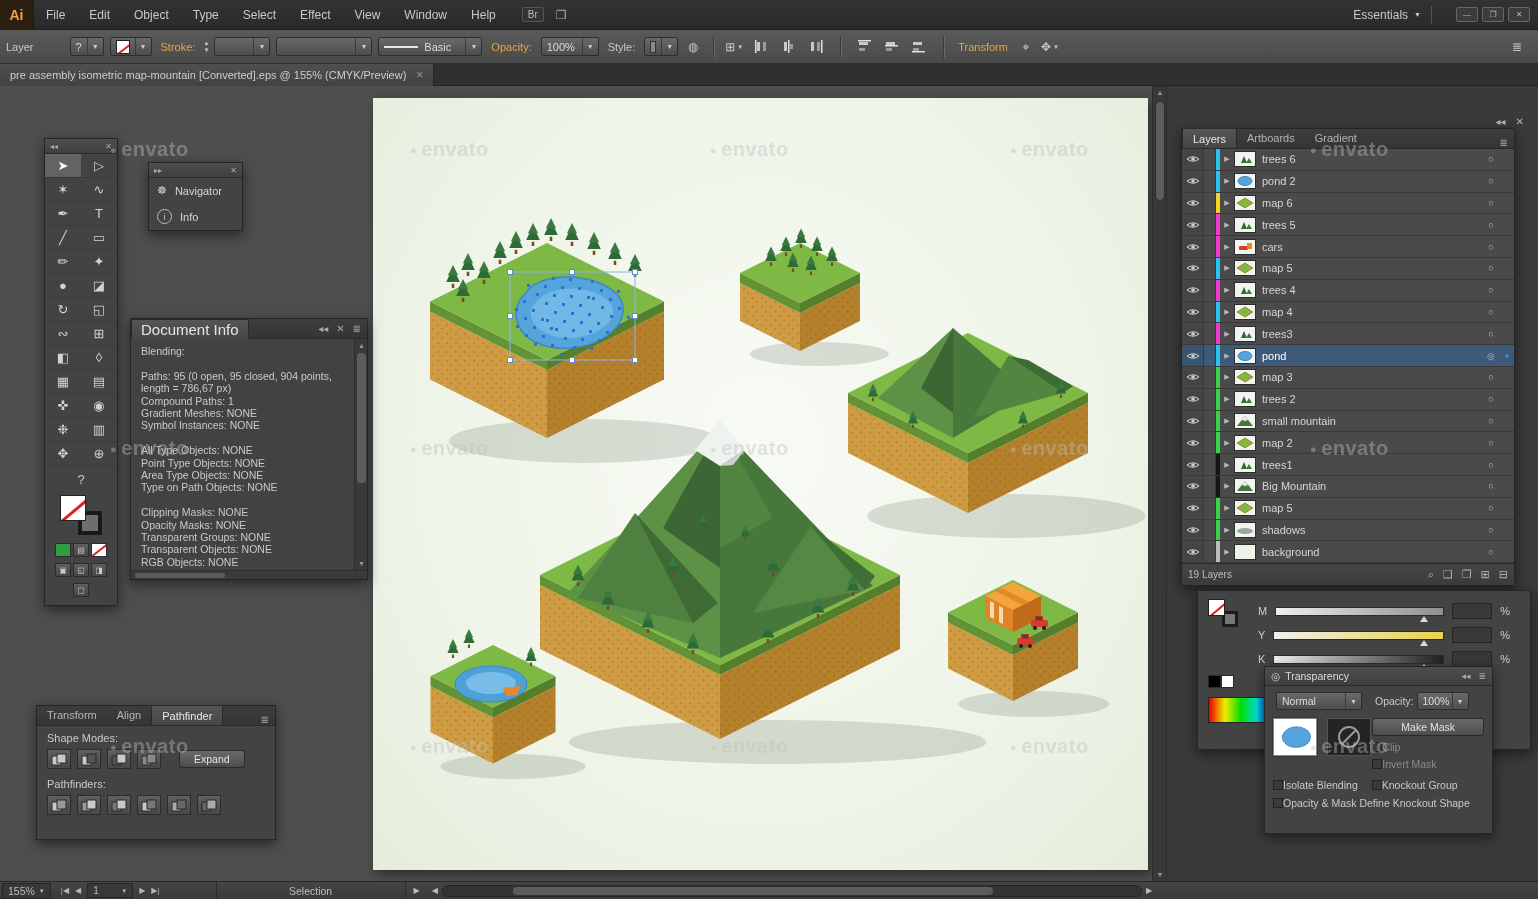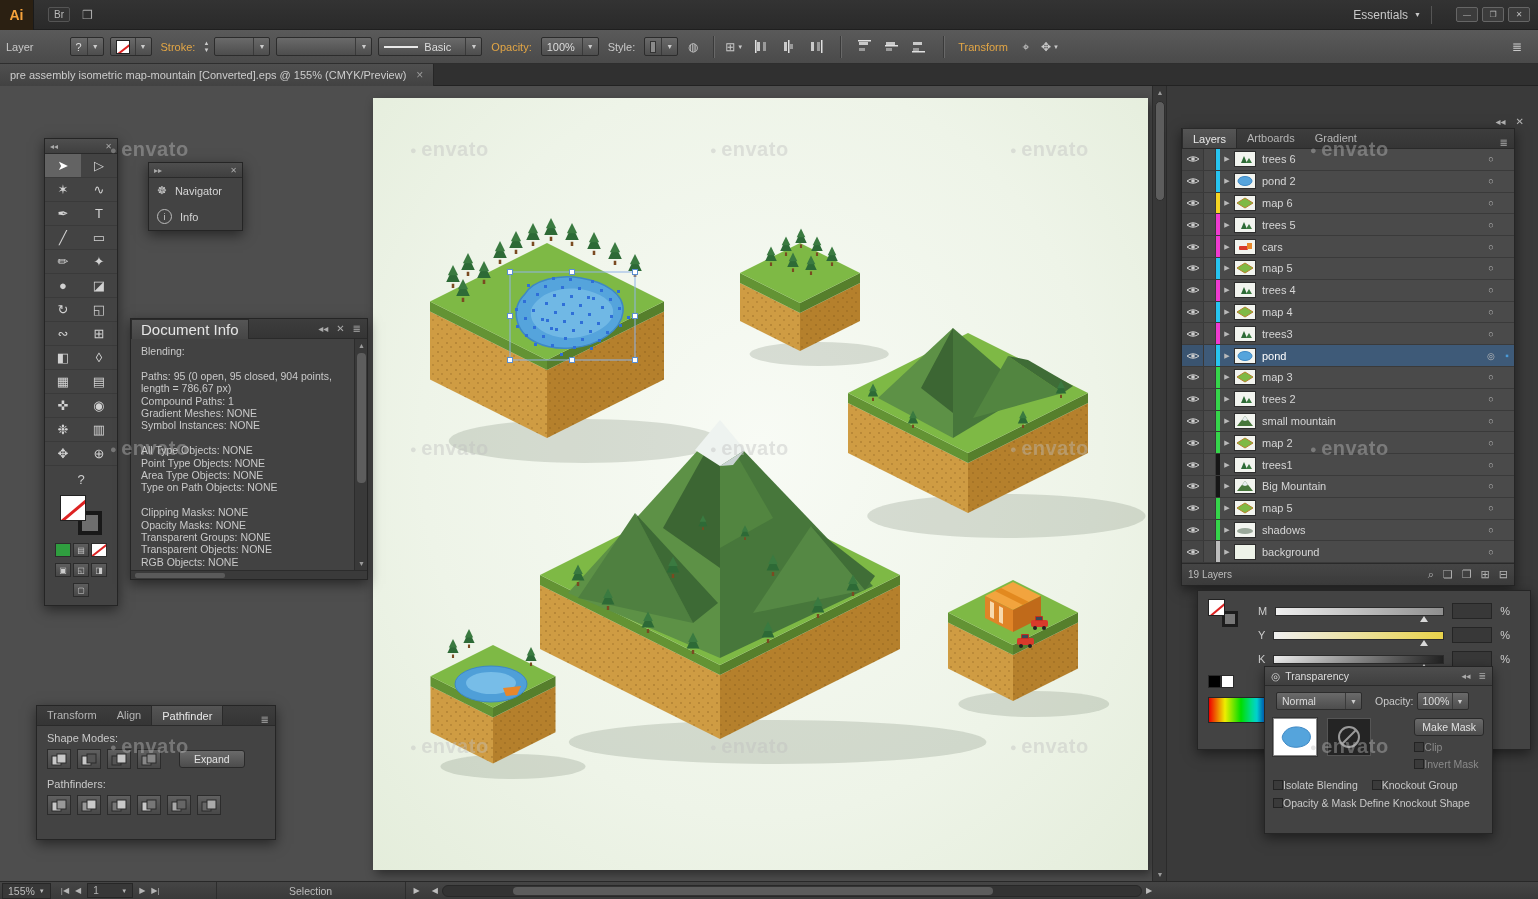--- a/index.html
+++ b/index.html
@@ -86,21 +86,21 @@
   .fs-proxy .front::after { content:""; position:absolute; left:-4px; top:7px; width:30px; height:2px; background:#d22; transform:rotate(-40deg); }
 
   
   #transparencypanel { left:97px; top:580px; width:229px; height:168px; z-index:6; }
   .tp-head { height:19px; background:linear-gradient(#4e4e4e,#3f3f3f); border-bottom:1px solid #2a2a2a; display:flex; align-items:center; font-size:10.5px; color:#ddd; padding:0 6px; gap:5px; }
   .tp-head .hicons { margin-left:auto; display:flex; gap:8px; color:#aaa; font-size:9px; }
   .tp-body { padding:6px 8px; font-size:10.5px; color:#c9c9c9; }
   .tp-row1 { display:flex; align-items:center; }
   .thumb-obj { width:44px; height:38px; background:#fff; border:1px solid #888; outline:1px solid #333; display:flex; align-items:center; justify-content:center; }
   .thumb-mask { width:44px; height:38px; background:#242424; border:1px solid #555; display:flex; align-items:center; justify-content:center; margin-left:10px; }
-  .btn { background:linear-gradient(#6a6a6a,#4c4c4c); border:1px solid #2a2a2a; border-radius:3px; color:#e2e2e2; font-size:10.5px; padding:2px 7px; text-align:center; }
+  .btn { background:linear-gradient(#6a6a6a,#4c4c4c); border:1px solid #2a2a2a; border-radius:3px; color:#e2e2e2; font-size:10.5px; padding:2px 28px; text-align:center; }
   .chk { display:inline-flex; align-items:center; }
   .chk .box { width:10px; height:10px; background:#3a3a3a; border:1px solid #232323; display:inline-block; }
   .chk.disabled { color:#8a8a8a; }
 
   
   #toolbar { left:44px; top:52px; width:74px; z-index:5; }
   .tb-head { height:15px; background:linear-gradient(#4e4e4e,#3f3f3f); border-bottom:1px solid #2a2a2a; display:flex; align-items:center; justify-content:space-between; padding:0 5px; font-size:8px; color:#aaa; }
   #tool-grid { display:grid; grid-template-columns:36px 36px; }
   .tool-cell { height:24px; display:flex; align-items:center; justify-content:center; color:#d2d2d2; font-size:13px; border-bottom:1px solid #3a3a3a; }
   .tool-cell.active { background:#636363; color:#fff; }
@@ -149,20 +149,31 @@
   .st-flyout { margin-left:8px; font-size:8px; }
   .hscroll { margin-left:12px; display:flex; align-items:center; height:100%; flex:0 0 720px; }
   .hs-track { position:relative; width:700px; height:12px; background:#333; border:1px solid #282828; border-radius:6px; }
   .hs-thumb { position:absolute; left:70px; top:1px; width:480px; height:8px; background:#5c5c5c; border-radius:4px; }
 </style>
 </head>
 <body>
 
 <div id="menubar">
   <div class="ai-logo">Ai</div>
+  <div id="menu-items" style="display:flex;">
+      <span class="menu-item">File</span>
+      <span class="menu-item">Edit</span>
+      <span class="menu-item">Object</span>
+      <span class="menu-item">Type</span>
+      <span class="menu-item">Select</span>
+      <span class="menu-item">Effect</span>
+      <span class="menu-item">View</span>
+      <span class="menu-item">Window</span>
+      <span class="menu-item">Help</span>
+    </div>
   <span class="br-badge">Br</span>
   <span class="mb-icon">❒</span>
   <div class="mb-right">
     <span class="workspace">
         <span>Essentials</span>
         <span style="font-size:7px;">▼</span>
       </span>
     <span style="width:1px;height:18px;background:#555;"></span>
     <div class="win-btns">
       <span class="win-btn">—</span>

